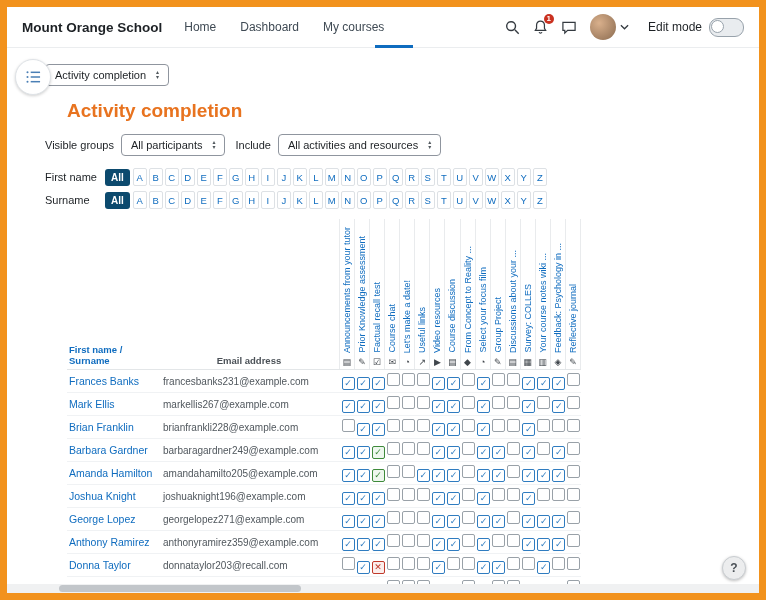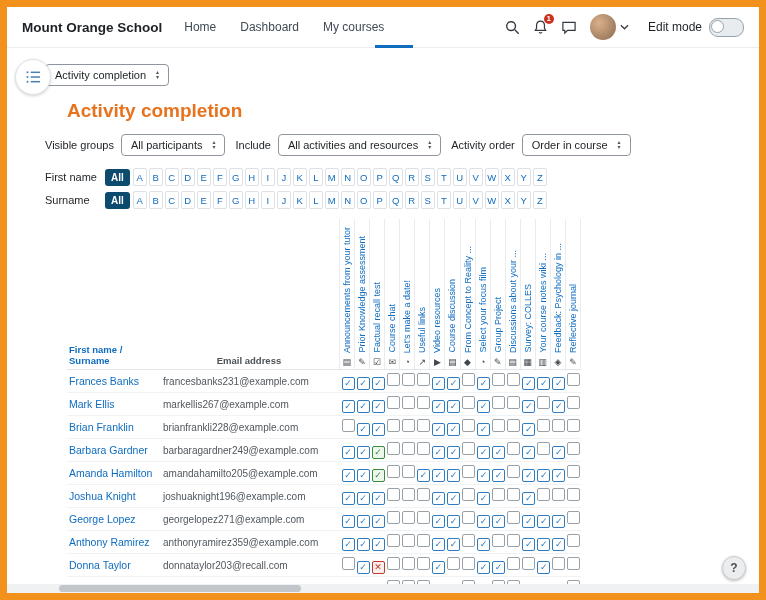--- a/index.html
+++ b/index.html
@@ -139,30 +139,20 @@
       <span class="filter-group">
         <span class="filter-label">Include</span>
         <span class="sel">
           <span class="sel-text">All activities and resources</span>
           <span class="caret">
             <i>▴</i>
             <i>▾</i>
           </span>
         </span>
       </span>
-      <span class="filter-group">
-        <span class="filter-label">Activity order</span>
-        <span class="sel">
-          <span class="sel-text">Order in course</span>
-          <span class="caret">
-            <i>▴</i>
-            <i>▾</i>
-          </span>
-        </span>
-      </span>
     </div>
 
   <div class="initials-row">
     <span class="initials-label">First name</span>
     <span class="letter-all">All</span>
     <span class="letters">
         <span class="letter">A</span>
         <span class="letter">B</span>
         <span class="letter">C</span>
         <span class="letter">D</span>

